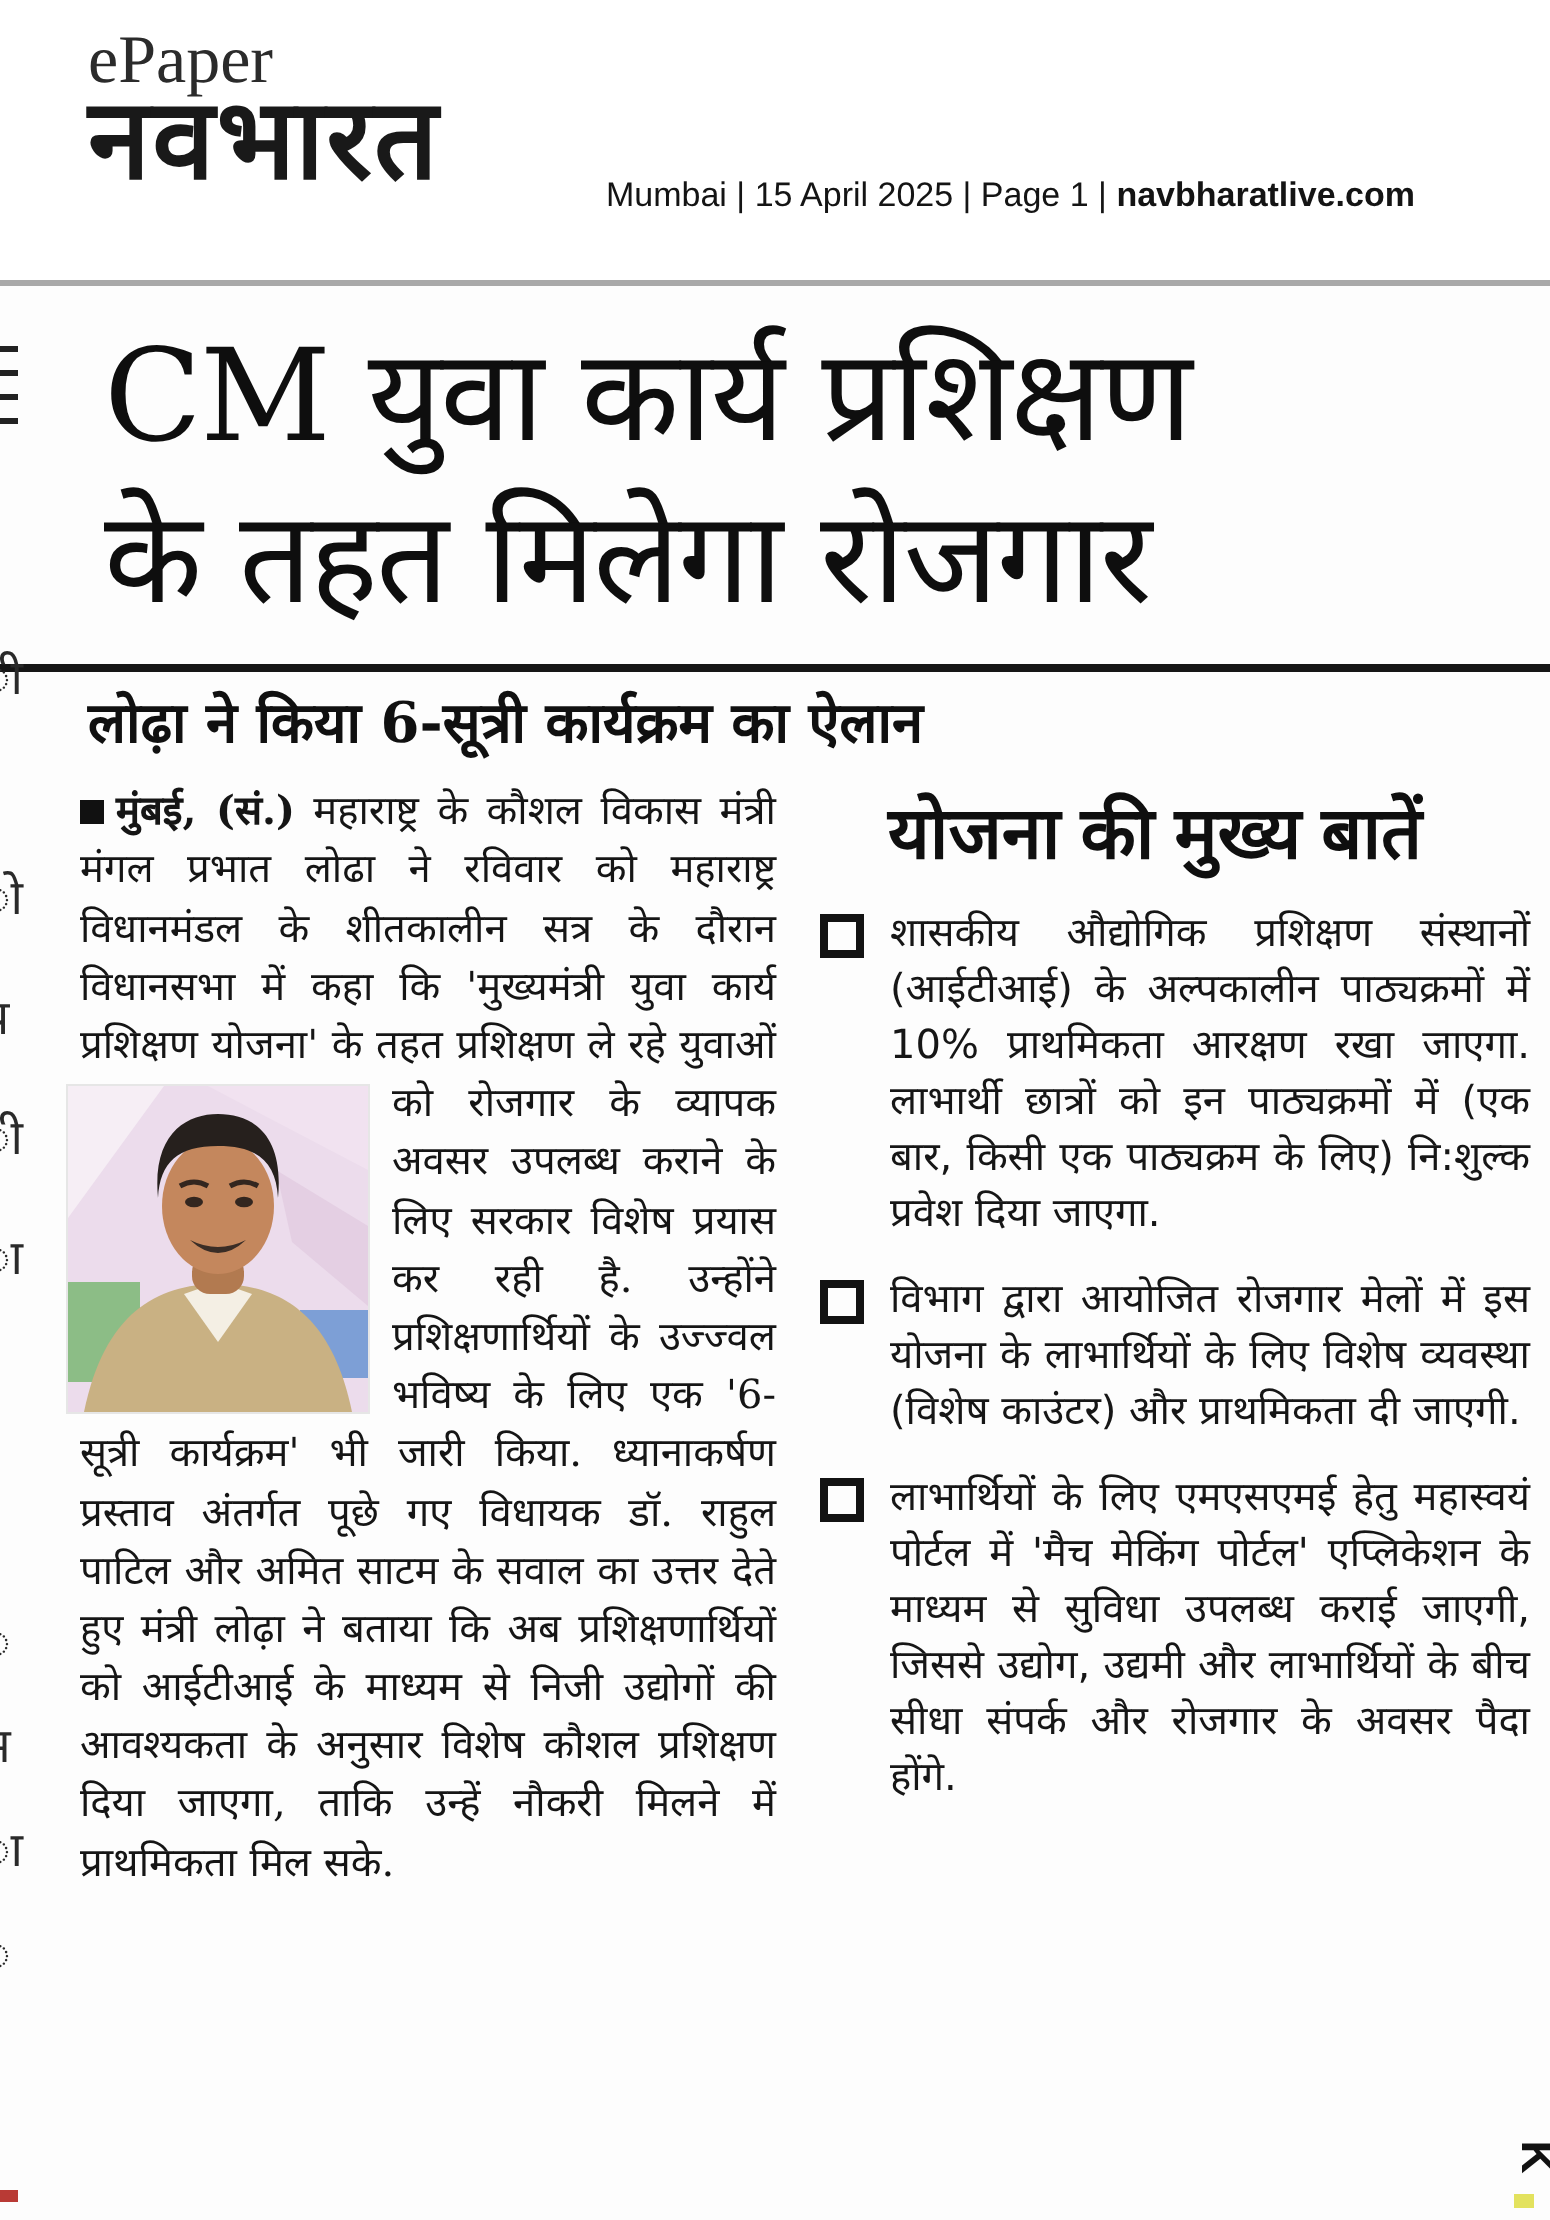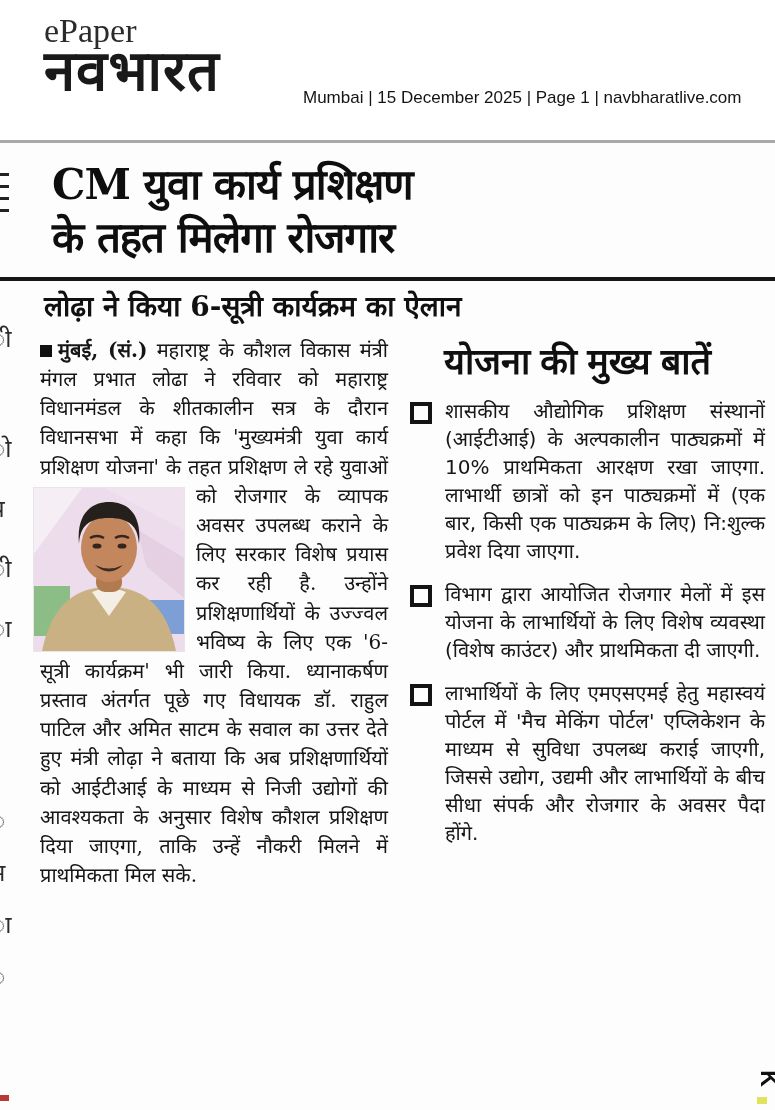--- a/index.html
+++ b/index.html
@@ -6,28 +6,28 @@
   .page{position:relative;width:775px;height:1110px;background:#14b8a6;overflow:hidden;
         font-family:"Liberation Sans","DejaVu Sans",sans-serif;color:#111;}
 
   
   .masthead{position:relative;height:140px;background:#fff;}
   .epaper{position:absolute;left:44px;top:12px;font-family:"Liberation Serif","DejaVu Serif",serif;
           font-size:34px;color:#2b2b2b;}
   .brand{position:absolute;left:44px;top:40px;font-family:"DejaVu Sans",sans-serif;
          font-weight:900;font-size:56px;line-height:1.1;color:#191919;letter-spacing:1px;}
   .meta{position:absolute;left:303px;top:88px;font-size:17px;color:#141414;white-space:nowrap;}
-  .meta b{font-weight:400;}
+  .meta b{font-weight:700;}
   .masthead-rule{height:3px;background:#a9a9a9;}
 
   
   .clip{position:relative;height:967px;background:#fdfdfd;overflow:hidden;}
 
   .headline{margin:16px 14px 0 52px;font-family:"DejaVu Serif","Liberation Serif",serif;
-            font-weight:700;font-size:42px;line-height:1.26;color:#0e0e0e;letter-spacing:-1px;}
+            font-weight:400;font-size:64px;line-height:1.26;color:#0e0e0e;letter-spacing:-1px;}
   .headline-rule{height:4px;background:#161616;margin:12px 0 0 0;}
   .subheadline{margin:8px 10px 0 44px;font-family:"DejaVu Serif","Liberation Serif",serif;
                font-weight:800;font-size:28px;line-height:1.25;color:#101010;}
 
   .columns{display:flex;gap:22px;margin:12px 10px 0 40px;}
   .col-left{width:348px;font-family:"DejaVu Serif","Liberation Serif",serif;
             font-size:20px;line-height:1.46;text-align:justify;color:#151515;}
   .col-left .sq{display:inline-block;width:12px;height:12px;background:#111;margin-right:6px;}
   .col-left b{font-weight:800;}
   .photo-wrap{float:left;width:150px;height:163px;margin:6px 12px 4px -6px;
@@ -51,21 +51,21 @@
   .k-dot{position:absolute;right:8px;bottom:6px;width:10px;height:7px;background:#e3e25e;}
 </style>
 </head>
 <body>
 
 <div class="page">
 
   <header class="masthead">
     <div class="epaper">ePaper</div>
     <div class="brand">नवभारत</div>
-    <div class="meta"><span>Mumbai | 15 December 2025 | Page 1 | </span><b>navbharatlive.com</b></div>
+    <div class="meta"><span>Mumbai | 15 April 2025 | Page 1 | </span><b>navbharatlive.com</b></div>
   </header>
   <div class="masthead-rule"></div>
 
   <section class="clip">
 
     <div class="edge-dash" style="top:30px"></div>
     <div class="edge-dash" style="top:42px"></div>
     <div class="edge-dash" style="top:54px"></div>
     <div class="edge-dash" style="top:66px"></div>
     <span class="edge-frag" style="top:178px">ी</span>

